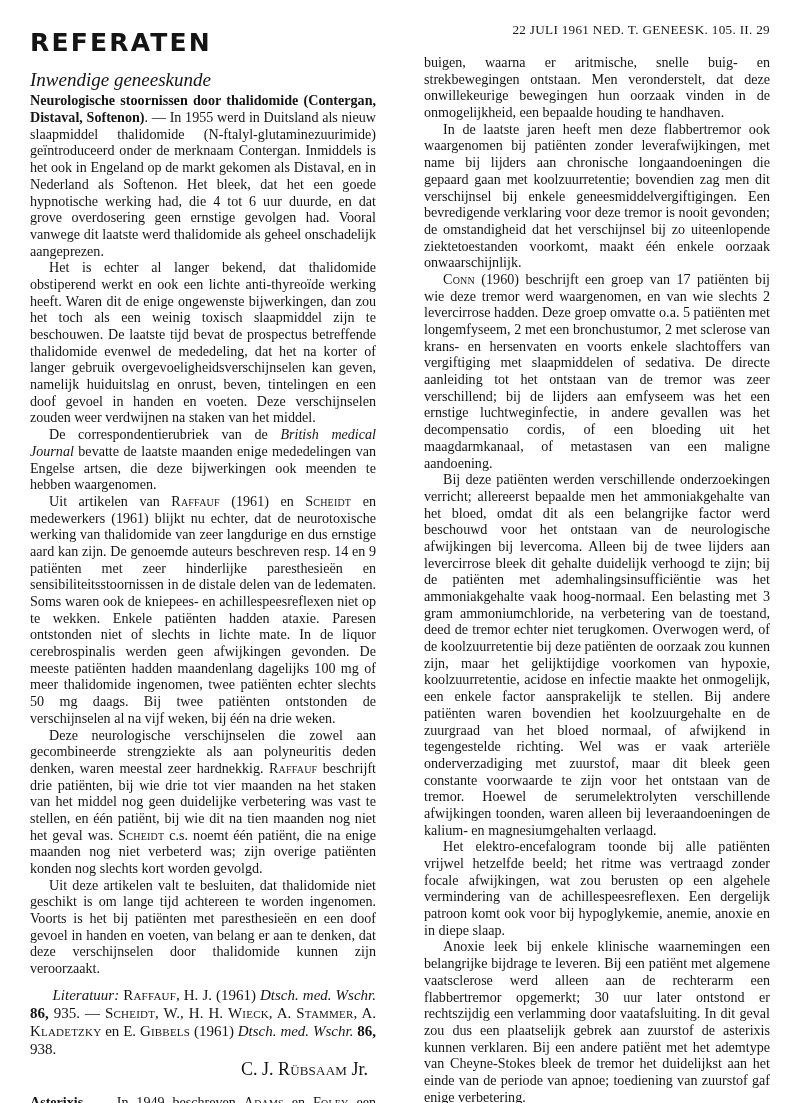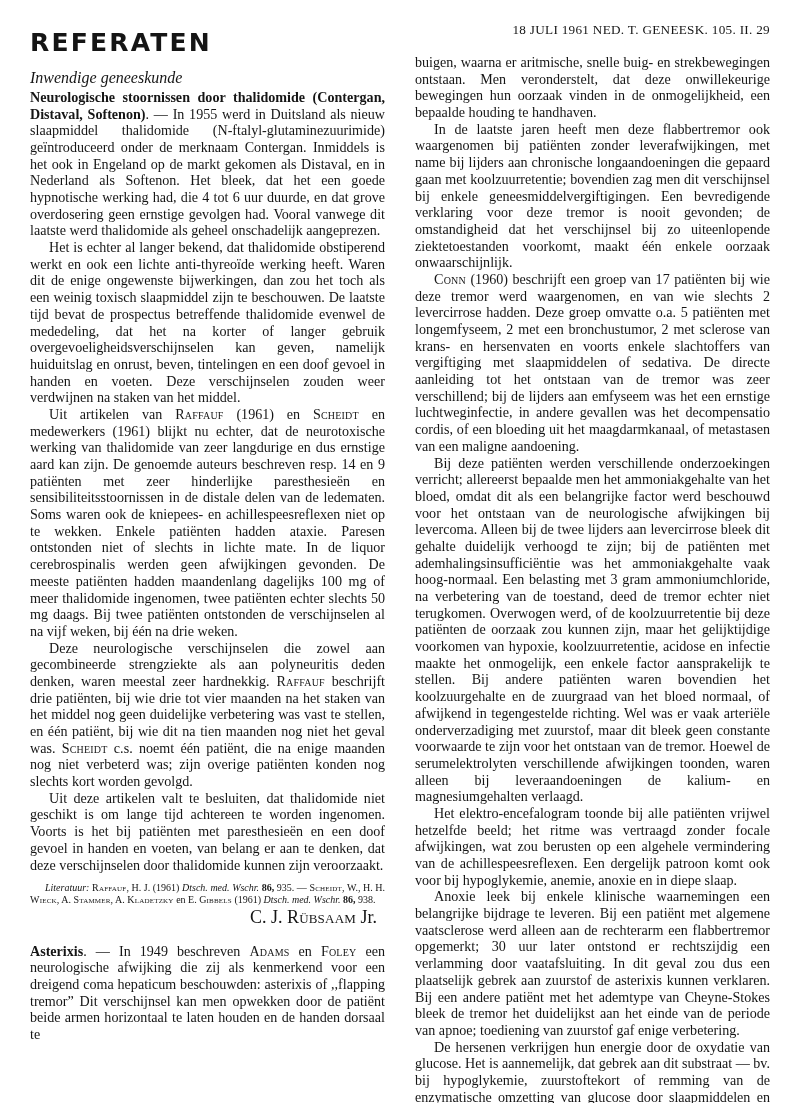--- a/index.html
+++ b/index.html
@@ -38,21 +38,21 @@
   }
 
   
   .columns {
     position: absolute;
     top: 30px;
     left: 30px;
     width: 740px;
     height: 1050px;
     display: flex;
-    gap: 30px;
+    gap: 48px;
   }
   .col {
     width: 355px;
     box-sizing: border-box;
   }
   .col-right {
     padding-top: 24px;
   }
 
   
@@ -61,21 +61,21 @@
     font-weight: bold;
     font-size: 25px;
     letter-spacing: 2.2px;
     margin: 0 0 14px 0;
     line-height: 1;
   }
 
   
   .kicker {
     font-style: italic;
-    font-size: 16px;
+    font-size: 19px;
     margin: 0 0 1px 0;
     line-height: 1.18;
   }
 
   
   p.body {
     margin: 0;
     font-size: 14.1px;
     line-height: 1.185;
     text-align: justify;
@@ -92,53 +92,54 @@
   b, .b { font-weight: bold; }
   i, .i { font-style: italic; }
   .sc {
     font-variant: small-caps;
     letter-spacing: 0.2px;
   }
 
   
   .lit {
     margin: 9px 0 0 0;
-    font-size: 10px;
+    font-size: 15px;
     line-height: 1.2;
     text-align: justify;
     text-indent: 1.5em;
   }
   .signature {
     margin: 0 0 0 0;
     font-size: 18px;
     line-height: 1.3;
     text-align: right;
     padding-right: 8px;
   }
   .gap-md { height: 13px; }
 </style>
 </head>
 <body>
 
 <div class="page">
 
-  <div class="running-head">18 JULI 1961 NED. T. GENEESK. 105. II. 29</div>
+  <div class="running-head">22 JULI 1961 NED. T. GENEESK. 105. II. 29</div>
 
   <div class="columns">
 
     <div class="col col-left">
 
       <h1 class="masthead">REFERATEN</h1>
 
       <div class="kicker">Inwendige geneeskunde</div>
 
       <p class="body lead"><b>Neurologische stoornissen door thalidomide (Contergan, Distaval, Softenon)</b><span>. — </span><span>In 1955 werd in Duitsland als nieuw slaapmiddel thalidomide (N-ftalyl-glutaminezuurimide) geïntroduceerd onder de merknaam Contergan. Inmiddels is het ook in Engeland op de markt gekomen als Distaval, en in Nederland als Softenon. Het bleek, dat het een goede hypnotische werking had, die 4 tot 6 uur duurde, en dat grove overdosering geen ernstige gevolgen had. Vooral vanwege dit laatste werd thalidomide als geheel onschadelijk aangeprezen.</span></p>
 
       <p class="body">Het is echter al langer bekend, dat thalidomide obstiperend werkt en ook een lichte anti-thyreoïde werking heeft. Waren dit de enige ongewenste bijwerkingen, dan zou het toch als een weinig toxisch slaapmiddel zijn te beschouwen. De laatste tijd bevat de prospectus betreffende thalidomide evenwel de mededeling, dat het na korter of langer gebruik overgevoeligheidsverschijnselen kan geven, namelijk huiduitslag en onrust, beven, tintelingen en een doof gevoel in handen en voeten. Deze verschijnselen zouden weer verdwijnen na staken van het middel.</p>
 
+      <p class="body"><span>De correspondentierubriek van de </span><i>British medical Journal</i><span> bevatte de laatste maanden enige mededelingen van Engelse artsen, die deze bijwerkingen ook meenden te hebben waargenomen.</span></p>
 
       <p class="body"><span>Uit artikelen van </span><span class="sc">Raffauf</span><span> (1961) en </span><span class="sc">Scheidt</span><span> en medewerkers (1961) blijkt nu echter, dat de neurotoxische werking van thalidomide van zeer langdurige en dus ernstige aard kan zijn. De genoemde auteurs beschreven resp. 14 en 9 patiënten met zeer hinderlijke paresthesieën en sensibiliteitsstoornissen in de distale delen van de ledematen. Soms waren ook de kniepees- en achillespeesreflexen niet op te wekken. Enkele patiënten hadden ataxie. Paresen ontstonden niet of slechts in lichte mate. In de liquor cerebrospinalis werden geen afwijkingen gevonden. De meeste patiënten hadden maandenlang dagelijks 100 mg of meer thalidomide ingenomen, twee patiënten echter slechts 50 mg daags. Bij twee patiënten ontstonden de verschijnselen al na vijf weken, bij één na drie weken.</span></p>
 
       <p class="body"><span>Deze neurologische verschijnselen die zowel aan gecombineerde strengziekte als aan polyneuritis deden denken, waren meestal zeer hardnekkig. </span><span class="sc">Raffauf</span><span> beschrijft drie patiënten, bij wie drie tot vier maanden na het staken van het middel nog geen duidelijke verbetering was vast te stellen, en één patiënt, bij wie dit na tien maanden nog niet het geval was. </span><span class="sc">Scheidt</span><span> c.s. noemt één patiënt, die na enige maanden nog niet verbeterd was; zijn overige patiënten konden nog slechts kort worden gevolgd.</span></p>
 
       <p class="body">Uit deze artikelen valt te besluiten, dat thalidomide niet geschikt is om lange tijd achtereen te worden ingenomen. Voorts is het bij patiënten met paresthesieën en een doof gevoel in handen en voeten, van belang er aan te denken, dat deze verschijnselen door thalidomide kunnen zijn veroorzaakt.</p>
 
       <p class="lit"><i>Literatuur:</i> <span class="sc">Raffauf</span><span>, H. J. (1961) </span><i>Dtsch. med. Wschr.</i><b> 86,</b><span> 935. — </span><span class="sc">Scheidt</span><span>, W., H. H. </span><span class="sc">Wieck</span><span>, A. </span><span class="sc">Stammer</span><span>, A. </span><span class="sc">Kladetzky</span><span> en E. </span><span class="sc">Gibbels</span><span> (1961) </span><i>Dtsch. med. Wschr.</i><b> 86,</b><span> 938.</span></p>
 
       <p class="signature"><span>C. J. </span><span class="sc">Rübsaam</span><span> Jr.</span></p>

